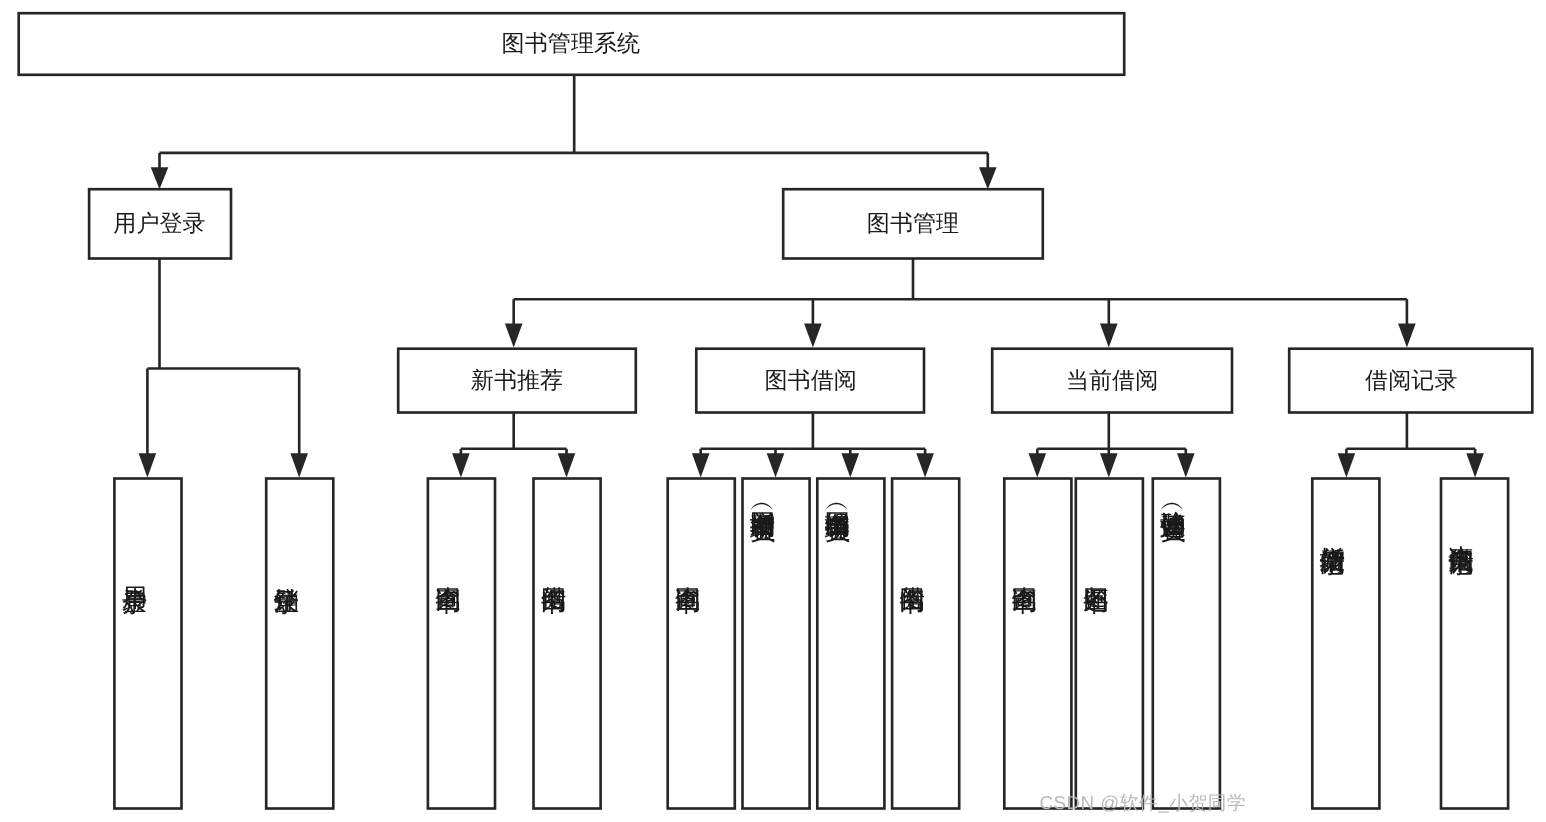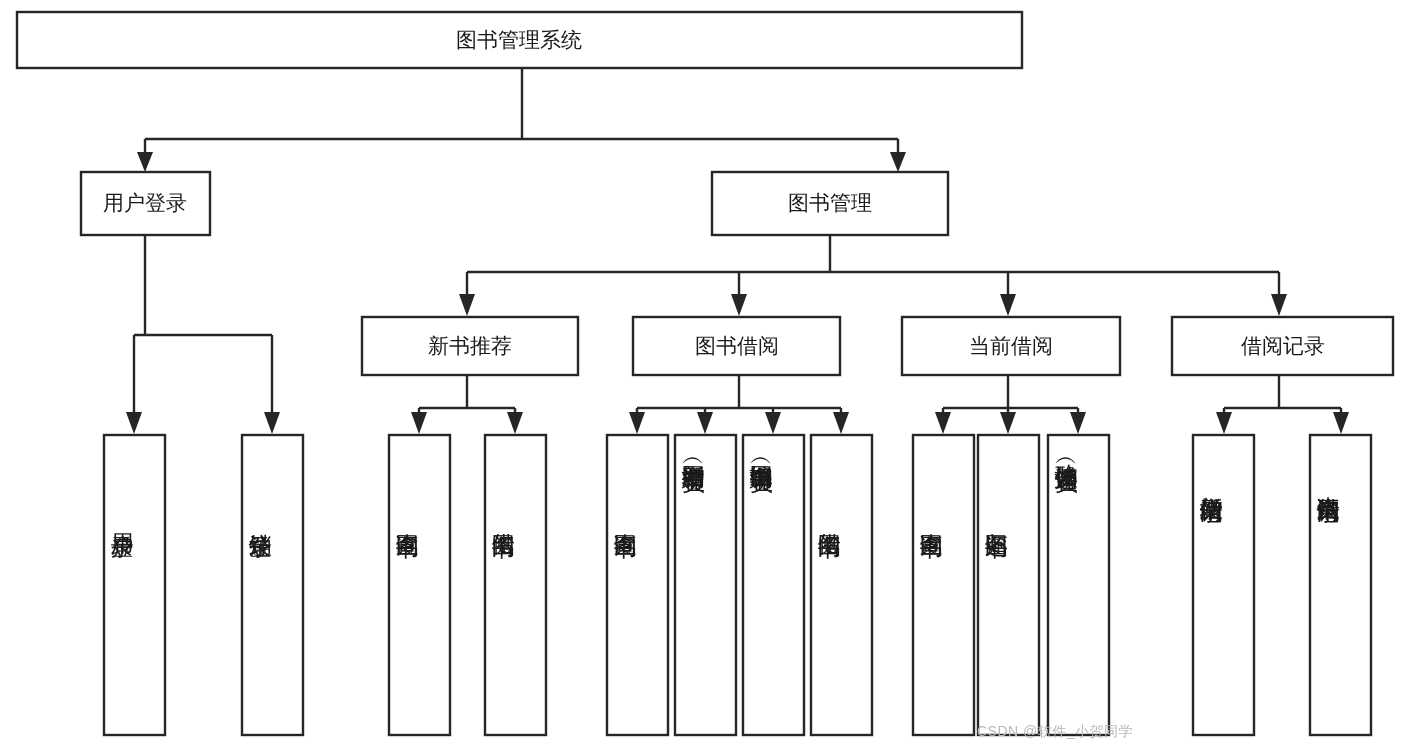--- a/index.html
+++ b/index.html
@@ -61,21 +61,21 @@
     letter-spacing: 1px;
     text-align: start;
     white-space: nowrap;
     pointer-events: none;
   }
   .watermark {
     position: absolute;
     right: 8px;
     bottom: 6px;
     font-family: "Liberation Sans", "DejaVu Sans", sans-serif;
-    font-size: 14px;
+    font-size: 17px;
     color: #b8b8b8;
     letter-spacing: 0.5px;
     white-space: nowrap;
   }
 </style>
 </head>
 <body>
 
 <div id="diagram-root">
 

